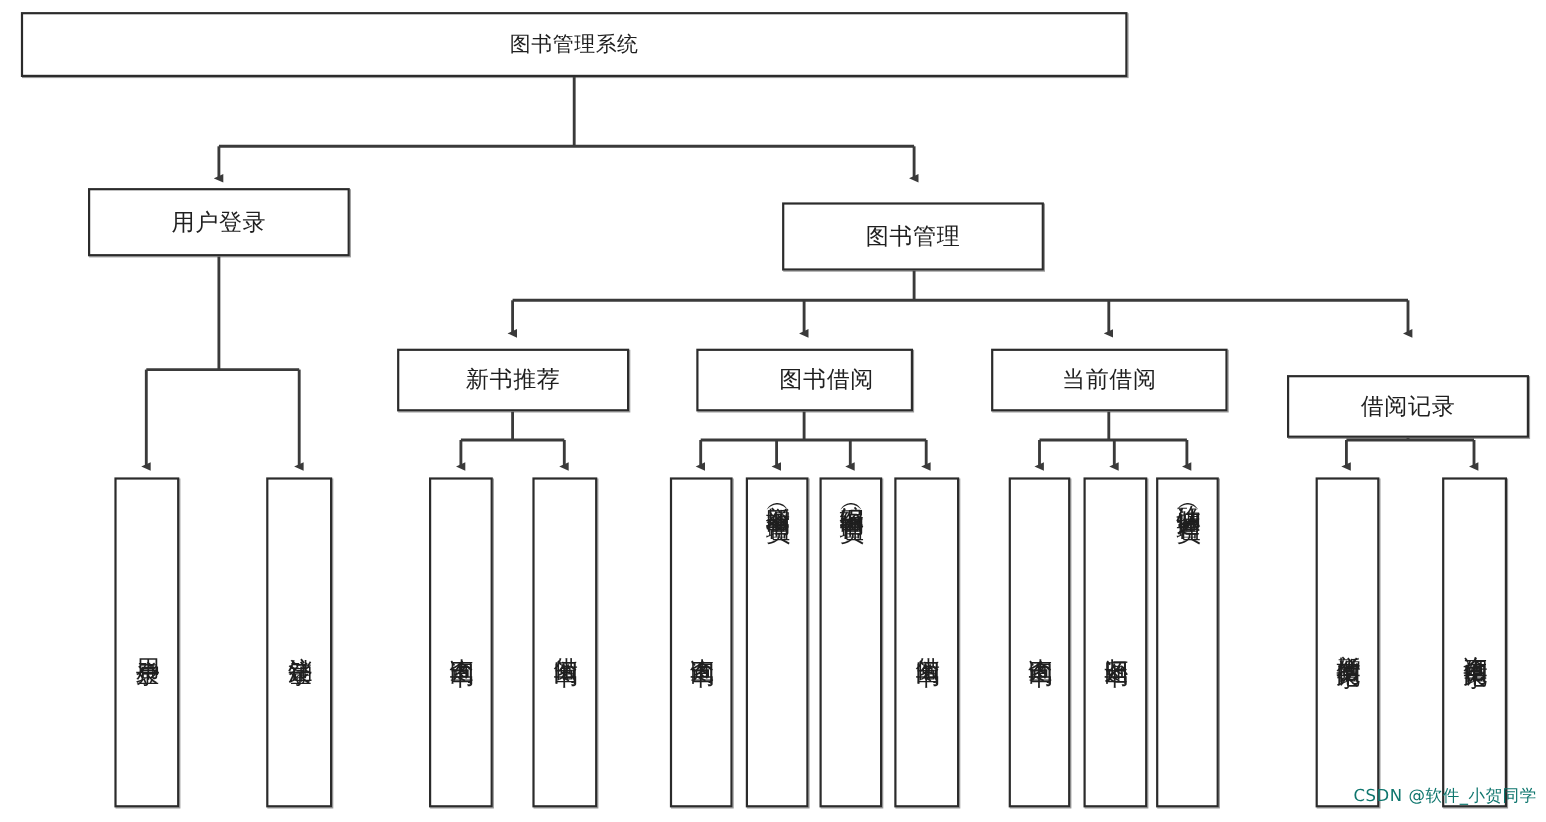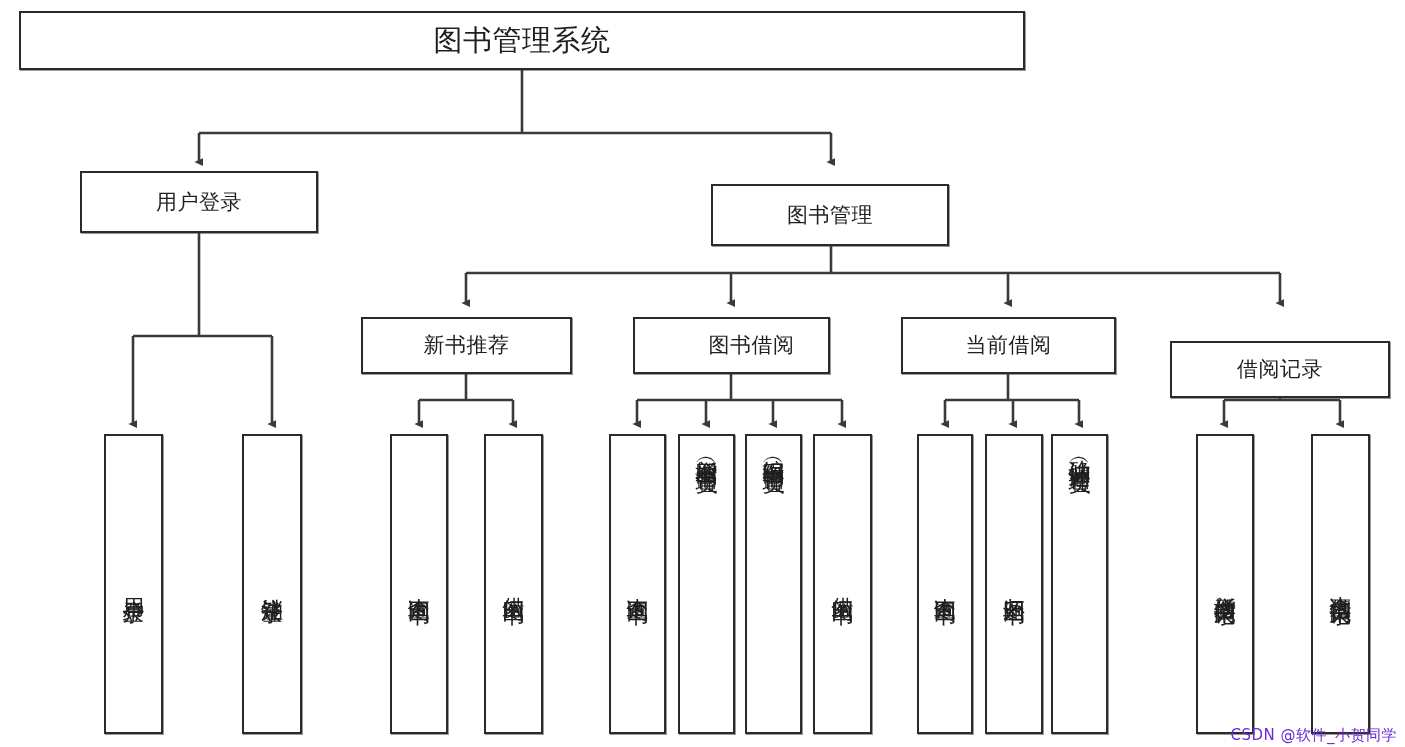--- a/index.html
+++ b/index.html
@@ -44,21 +44,21 @@
     color: #1f1f1f;
     letter-spacing: 0.5px;
   }
   
   .node.h .node-label {
     writing-mode: horizontal-tb;
     font-size: 21px;
     line-height: 1.15;
   }
   .node.root .node-label {
-    font-size: 29px;
+    font-size: 19px;
   }
   
   .node.v {
     align-items: flex-start;
     justify-content: center;
     padding-top: 6px;
   }
   .node.v .node-label {
     writing-mode: vertical-rl;
     text-orientation: upright;
@@ -67,23 +67,23 @@
     letter-spacing: 2px;
     white-space: nowrap;
   }
   .node.v.centered {
     align-items: center;
     padding-top: 0;
   }
   #watermark {
     position: absolute;
     right: 8px;
-    bottom: 2px;
+    bottom: 14px;
     font-size: 15px;
-    color: #6d28d9;
+    color: #0f766e;
     letter-spacing: 0.5px;
     white-space: nowrap;
     z-index: 5;
   }
 </style>
 </head>
 <body>
 
 <div id="diagram-root">
 

